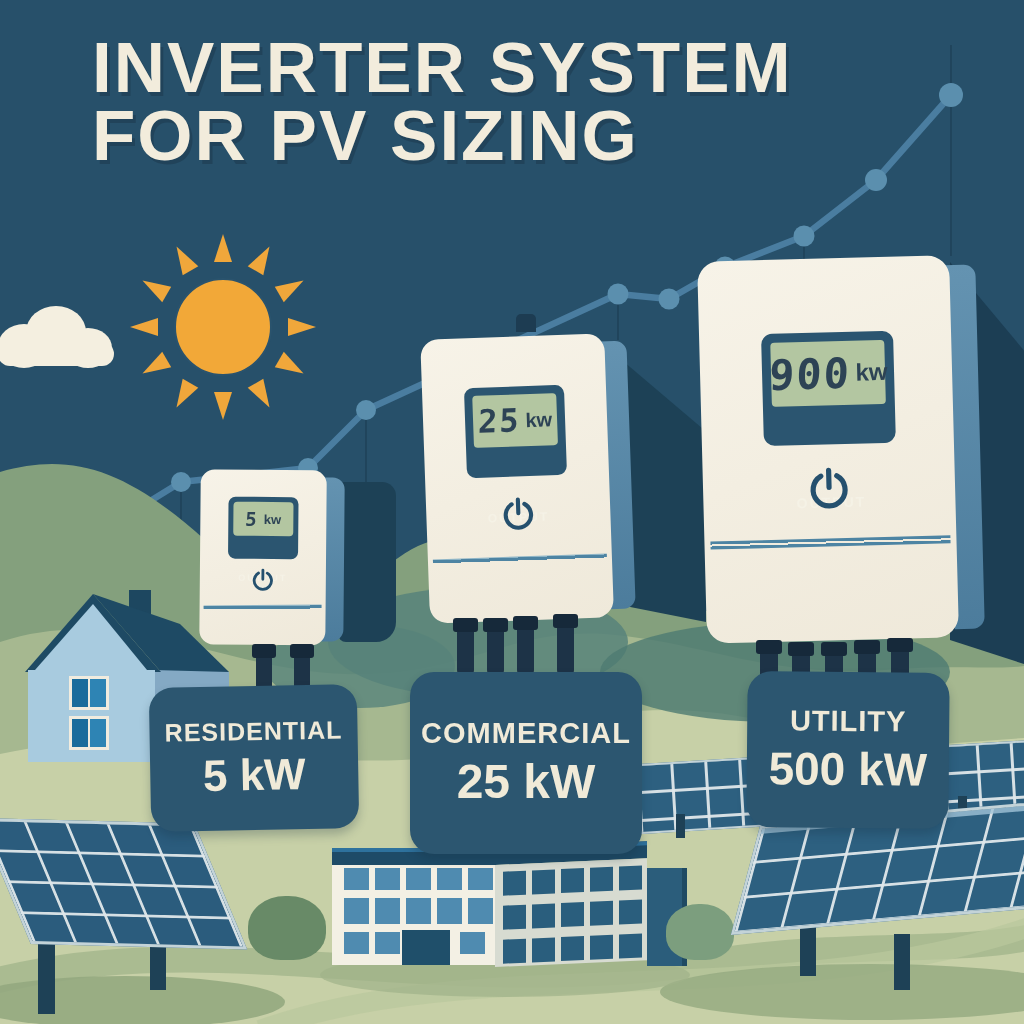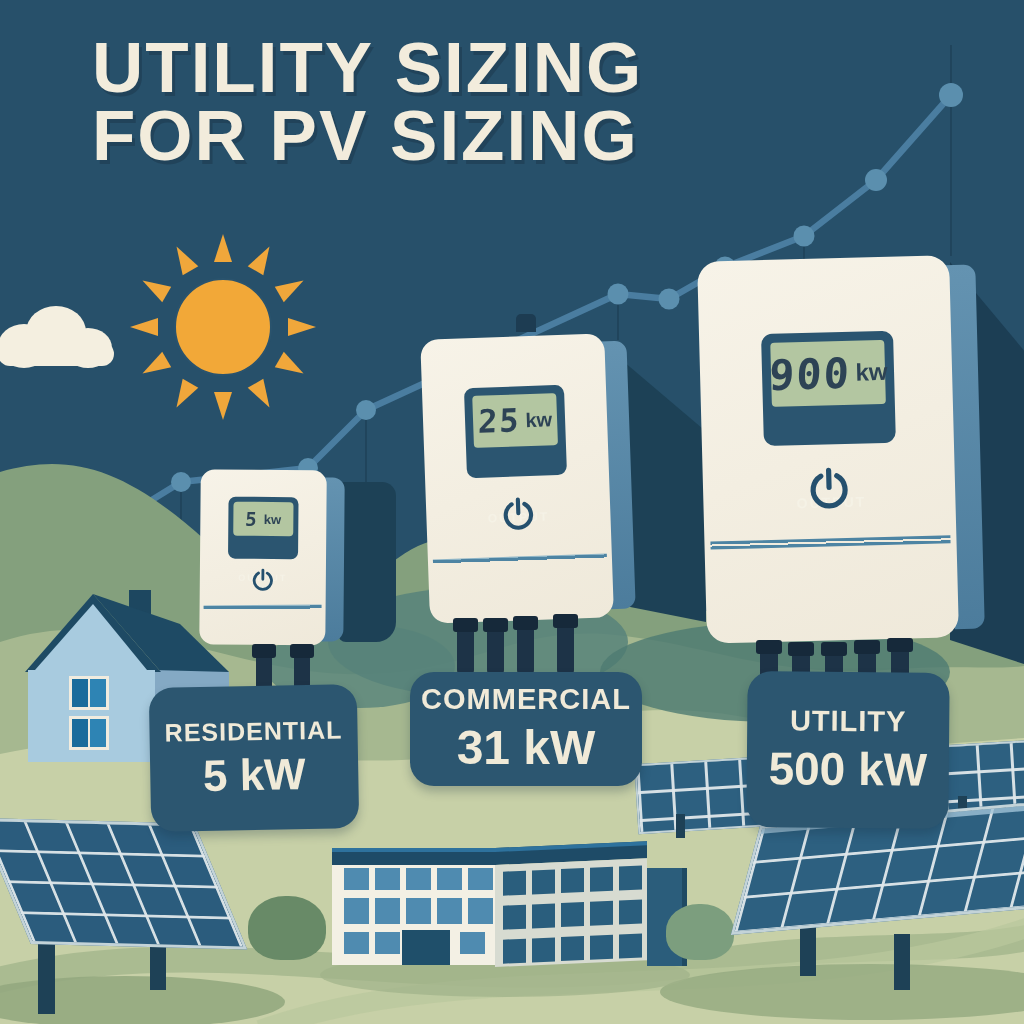--- a/index.html
+++ b/index.html
@@ -79,21 +79,21 @@
 
   
   .plate{position:absolute;background:#2c5670;border-radius:24px;color:#f0ead8;
     display:flex;flex-direction:column;align-items:center;justify-content:center;
     gap:4px;text-align:center;box-shadow:0 6px 10px rgba(20,42,58,.25);}
   .plate .cat{font-weight:bold;letter-spacing:1px;}
   .plate .rating{font-weight:bold;}
   #plate-res{left:150px;top:686px;width:208px;height:144px;transform:rotate(-1deg);}
   #plate-res .cat{font-size:25px;}
   #plate-res .rating{font-size:44px;}
-  #plate-com{left:410px;top:672px;width:232px;height:114px;}
+  #plate-com{left:410px;top:672px;width:232px;height:182px;}
   #plate-com .cat{font-size:29px;}
   #plate-com .rating{font-size:48px;}
   #plate-uti{left:747px;top:672px;width:202px;height:156px;transform:rotate(.5deg);}
   #plate-uti .cat{font-size:29px;}
   #plate-uti .rating{font-size:46px;}
 
   
   #building{left:330px;top:838px;width:352px;height:132px;}
   .bld-band{position:absolute;background:#1e4b67;}
   .bld-band::after{content:"";position:absolute;left:0;right:0;top:0;height:4px;background:#2e729d;}
@@ -349,25 +349,25 @@
   <div class="conduit" style="left:825px;top:642px;width:18px;height:50px"></div>
   <div class="conduit" style="left:858px;top:640px;width:18px;height:52px"></div>
   <div class="conduit" style="left:891px;top:638px;width:18px;height:54px"></div>
 
   <div id="plate-res" class="plate">
     <span class="cat">RESIDENTIAL</span>
     <span class="rating">5 kW</span>
   </div>
   <div id="plate-com" class="plate">
     <span class="cat">COMMERCIAL</span>
-    <span class="rating">31 kW</span>
+    <span class="rating">25 kW</span>
   </div>
   <div id="plate-uti" class="plate">
     <span class="cat">UTILITY</span>
     <span class="rating">500 kW</span>
   </div>
 
   <div id="title" class="abs">
-    <span>UTILITY SIZING</span>
+    <span>INVERTER SYSTEM</span>
     <span>FOR PV SIZING</span>
   </div>
 
 </div>
 
 </body></html>

